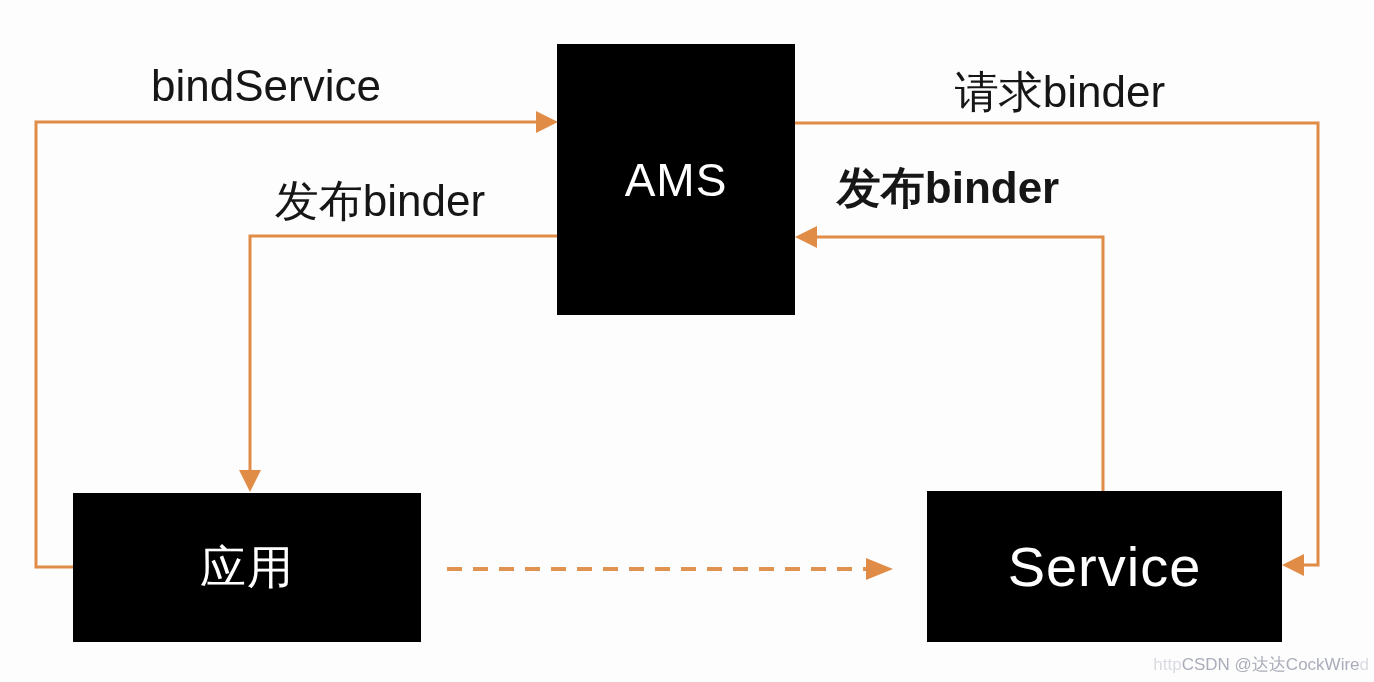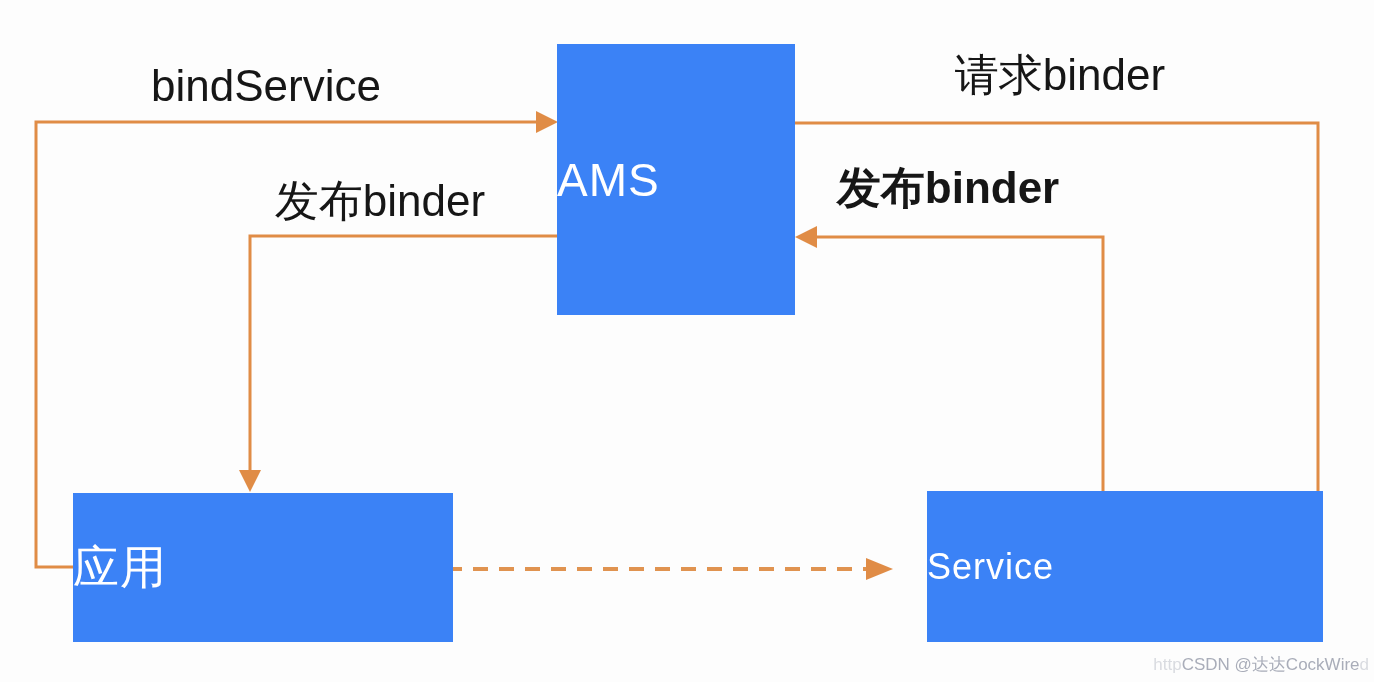--- a/index.html
+++ b/index.html
@@ -32,24 +32,25 @@
     stroke-width: 4;
     stroke-dasharray: 15 11;
     stroke: #e09350;
   }
   .arrow-head {
     fill: #e08c46;
     stroke: none;
   }
   .node {
     position: absolute;
-    background: #3b82f6;
+    background: #000000;
     color: #ffffff;
     display: flex;
     align-items: center;
+    justify-content: center;
     font-size: 46px;
     font-weight: 400;
     letter-spacing: 1px;
   }
   .edge-label {
     position: absolute;
     transform: translate(-50%, -50%);
     white-space: nowrap;
     color: #161616;
     font-size: 44px;
@@ -97,29 +98,29 @@
 
     <g>
       <path class="arrow-line dashed" d="M447 569 L866 569"></path>
       <polygon class="arrow-head" points="866,558 866,580 893,569"></polygon>
     </g>
   </svg>
 
   <div class="node" style="left:557px; top:44px; width:238px; height:271px;">
     <span>AMS</span>
   </div>
-  <div class="node" style="left:73px; top:493px; width:380px; height:149px;">
+  <div class="node" style="left:73px; top:493px; width:348px; height:149px;">
     <span>应用</span>
   </div>
-  <div class="node" style="left:927px; top:491px; width:396px; height:151px; font-size:36px;">
+  <div class="node" style="left:927px; top:491px; width:355px; height:151px; font-size:56px;">
     <span>Service</span>
   </div>
 
   <div class="edge-label" style="left:266px; top:86px;text-align:right;">bindService</div>
   <div class="edge-label" style="left:380px; top:201px;">发布binder</div>
-  <div class="edge-label" style="left:1060px; top:75px;">请求binder</div>
+  <div class="edge-label" style="left:1060px; top:92px;">请求binder</div>
   <div class="edge-label" style="left:948px; top:188px;font-weight:bold;">发布binder</div>
 
   <div class="watermark">
     <span class="wm-faint">http</span><span>CSDN @达达CockWire</span><span class="wm-faint">d</span>
   </div>
 
 </div>
 
 </body></html>

